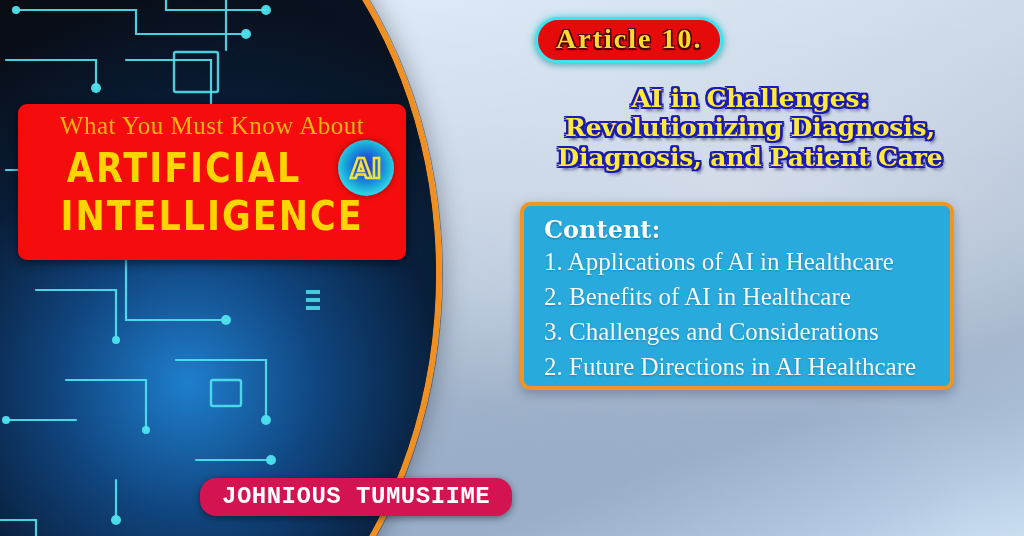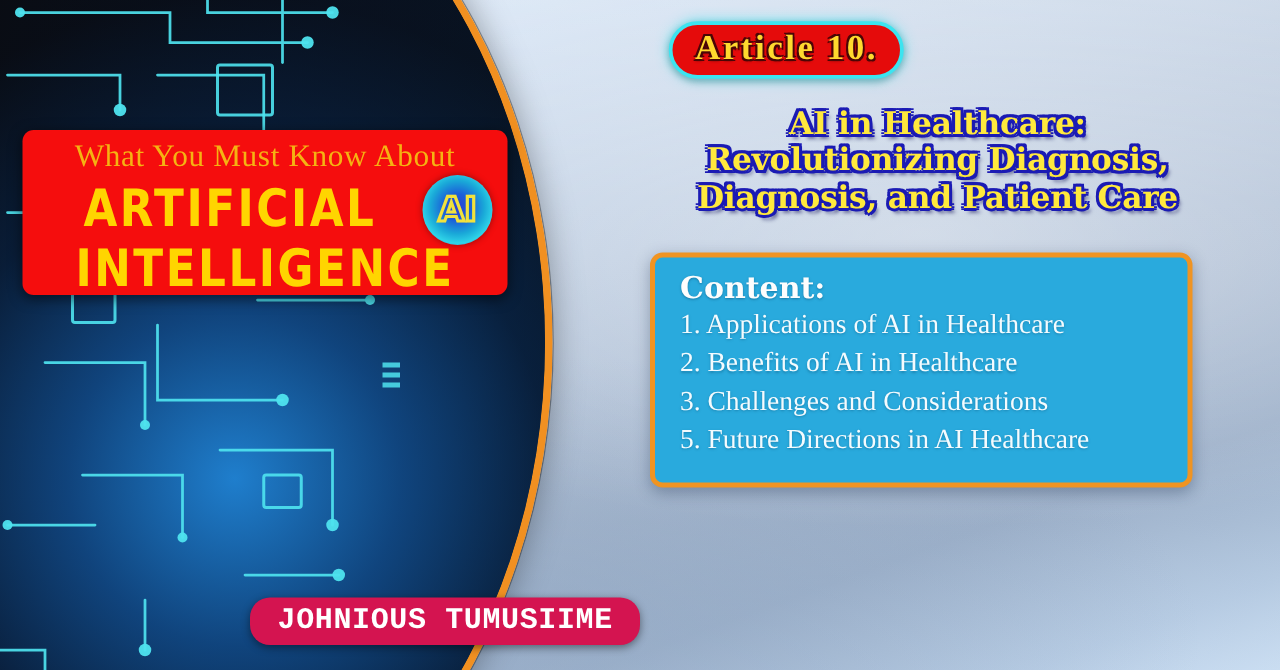--- a/index.html
+++ b/index.html
@@ -56,21 +56,21 @@
   .portrait{
     position:absolute;
     left:42px;bottom:-6px;
     width:300px;height:330px;
     filter:blur(.2px);
   }
 
   
   .redbanner{
     position:absolute;left:18px;top:104px;
-    width:388px;height:132px;
+    width:388px;height:156px;
     background:#f50d0d;
     border-radius:9px;
     box-shadow:0 3px 10px rgba(0,0,0,.55);
     z-index:6;
   }
   .rb-line1{
     position:absolute;left:0;right:0;top:8px;
     text-align:center;
     font-family:"Liberation Serif",serif;
     font-size:25px;font-weight:400;
@@ -175,21 +175,21 @@
     font-weight:700;font-size:24px;
     color:#fdfdfd;
     text-shadow:0 1px 2px rgba(0,60,95,.45);
   }
   .card-list{
     position:absolute;left:20px;top:38px;right:10px;
     margin:0;padding:0;list-style:none;
   }
   .card-list li{
     font-family:"Liberation Serif",serif;
-    font-size:22px;
+    font-size:25px;
     color:#f4fbfe;
     line-height:1.40;
     white-space:nowrap;
     text-shadow:0 1px 2px rgba(0,60,95,.35);
   }
 </style>
 </head>
 <body>
 
 <div id="poster">
@@ -368,28 +368,28 @@
     </div>
   </div>
 
   <div class="namepill">JOHNIOUS TUMUSIIME</div>
 
   <div class="badge">
     <span>Article 10.</span>
   </div>
 
   <div class="headline">
-    <div>AI in Healthcare:</div>
+    <div>AI in Challenges:</div>
     <div>Revolutionizing Diagnosis,</div>
     <div>Diagnosis, and Patient Care</div>
   </div>
 
   <div class="card">
     <div class="card-title">Content:</div>
     <ul class="card-list">
       <li>1. Applications of AI in Healthcare</li>
       <li>2. Benefits of AI in Healthcare</li>
       <li>3. Challenges and Considerations</li>
-      <li>5. Future Directions in AI Healthcare</li>
+      <li>2. Future Directions in AI Healthcare</li>
     </ul>
   </div>
 
 </div>
 
 </body></html>

